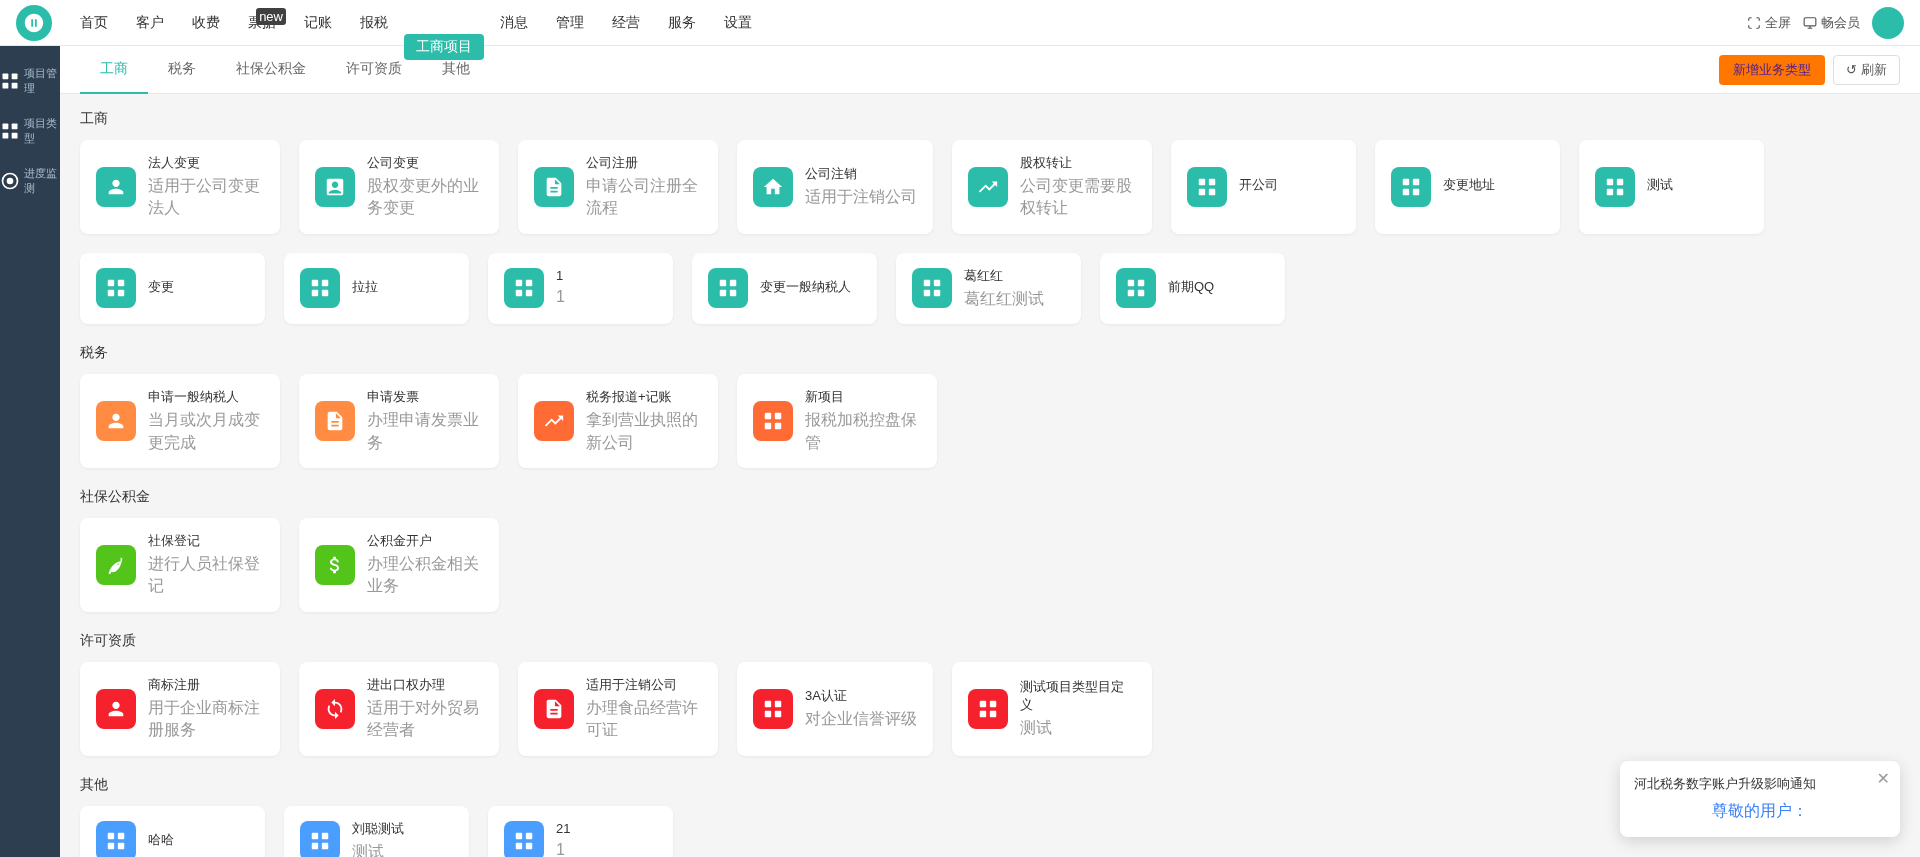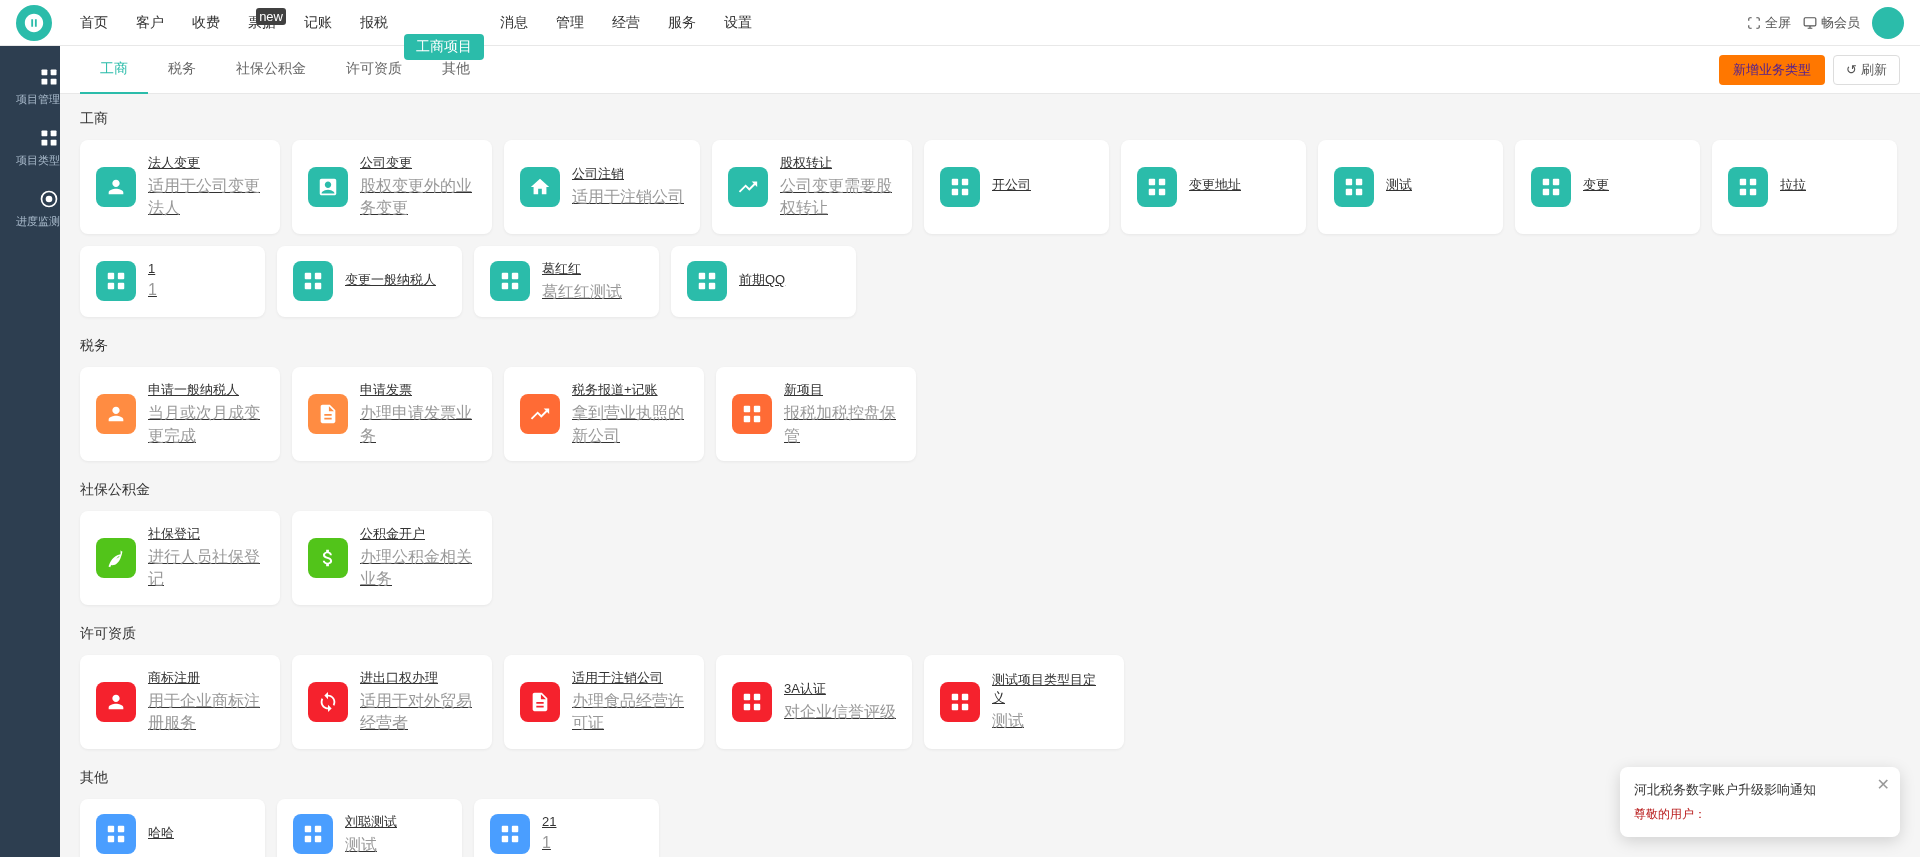--- a/index.html
+++ b/index.html
@@ -71,21 +71,21 @@
       width: 60px;
       height: calc(100vh - 46px);
       background: #2d3e50;
       display: flex; flex-direction: column; align-items: center;
       padding-top: 10px;
       z-index: 99;
     }
     .sidebar-item {
       width: 100%;
       padding: 10px 0;
-      display: flex; flex-direction: column; align-items: flex-end;
+      display: flex; align-items: center;
       color: #aabbcc;
       cursor: pointer;
       font-size: 11px;
       gap: 4px;
     }
     .sidebar-icon {
       width: 22px; height: 22px;
       display: flex; align-items: center; justify-content: center;
       font-size: 16px;
     }
@@ -154,23 +154,22 @@
       font-size: 14px;
       color: #333;
       margin-bottom: 12px;
       font-weight: 500;
     }
 
     
     .cards-grid {
       display: flex;
       flex-wrap: wrap;
-      gap: 12px;
+      gap: 19px;
       margin-bottom: 20px;
-      text-decoration: underline;
     }
 
     .card {
       background: #fff;
       border-radius: 8px;
       padding: 14px 16px;
       display: flex;
       align-items: center;
       gap: 12px;
       min-width: 185px;
@@ -226,23 +225,24 @@
       color: #999;
       font-size: 16px;
     }
     .notification-title {
       font-size: 13px;
       color: #333;
       margin-bottom: 6px;
       padding-right: 20px;
     }
     .notification-body {
-      font-size: 12px;
-      color: #b91c1c;
+      font-size: 16px;
+      color: #3b82f6;
       line-height: 1.5;
+      text-align: center;
     }
   </style>
 </head>
 <body>
 
 <div class="top-nav">
   <div class="nav-logo">
     <svg width="22" height="22" viewBox="0 0 24 24" fill="white">
       <path d="M12 2C6.48 2 2 6.48 2 12s4.48 10 10 10 10-4.48 10-10S17.52 2 12 2zm-1 14H9V8h2v8zm4 0h-2V8h2v8z"></path>
     </svg>
@@ -358,20 +358,31 @@
             </svg>
         </div>
         <div class="card-text">
           <div class="card-name">公司变更</div>
           <div class="card-desc">股权变更外的业务变更</div>
         </div>
       </div>
       <div class="card">
         <div class="card-icon teal">
           <svg width="22" height="22" fill="white" viewBox="0 0 24 24">
+              <path d="M14 2H6c-1.1 0-1.99.9-1.99 2L4 20c0 1.1.89 2 1.99 2H18c1.1 0 2-.9 2-2V8l-6-6zm2 16H8v-2h8v2zm0-4H8v-2h8v2zm-3-5V3.5L18.5 9H13z"></path>
+            </svg>
+        </div>
+        <div class="card-text">
+          <div class="card-name">公司注册</div>
+          <div class="card-desc">申请公司注册全流程</div>
+        </div>
+      </div>
+      <div class="card">
+        <div class="card-icon teal">
+          <svg width="22" height="22" fill="white" viewBox="0 0 24 24">
               <path d="M10 20v-6h4v6h5v-8h3L12 3 2 12h3v8z"></path>
             </svg>
         </div>
         <div class="card-text">
           <div class="card-name">公司注销</div>
           <div class="card-desc">适用于注销公司</div>
         </div>
       </div>
       <div class="card">
         <div class="card-icon teal">

